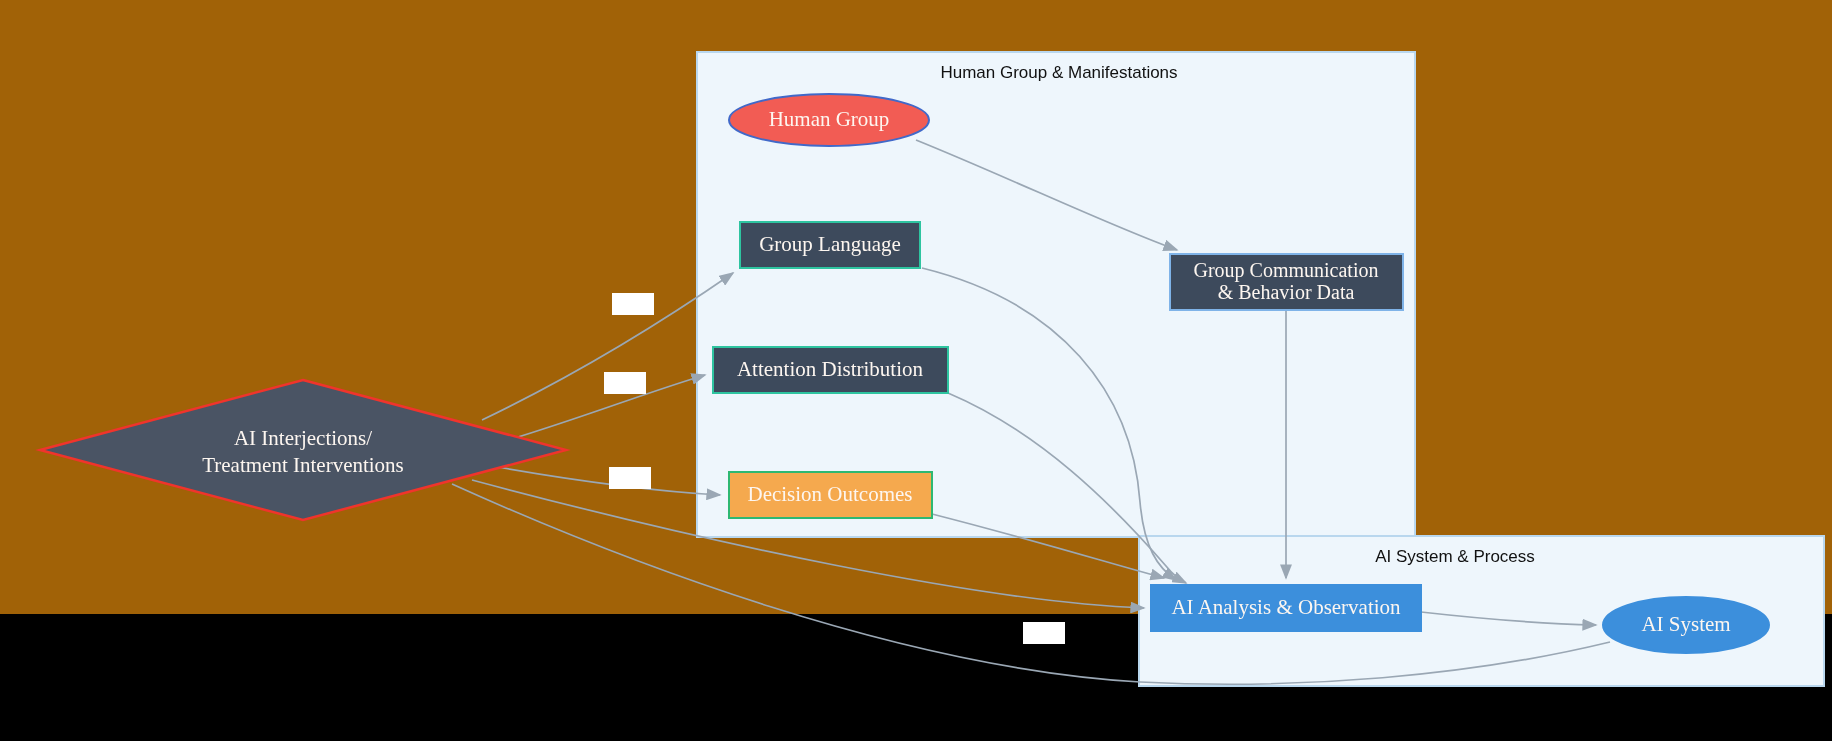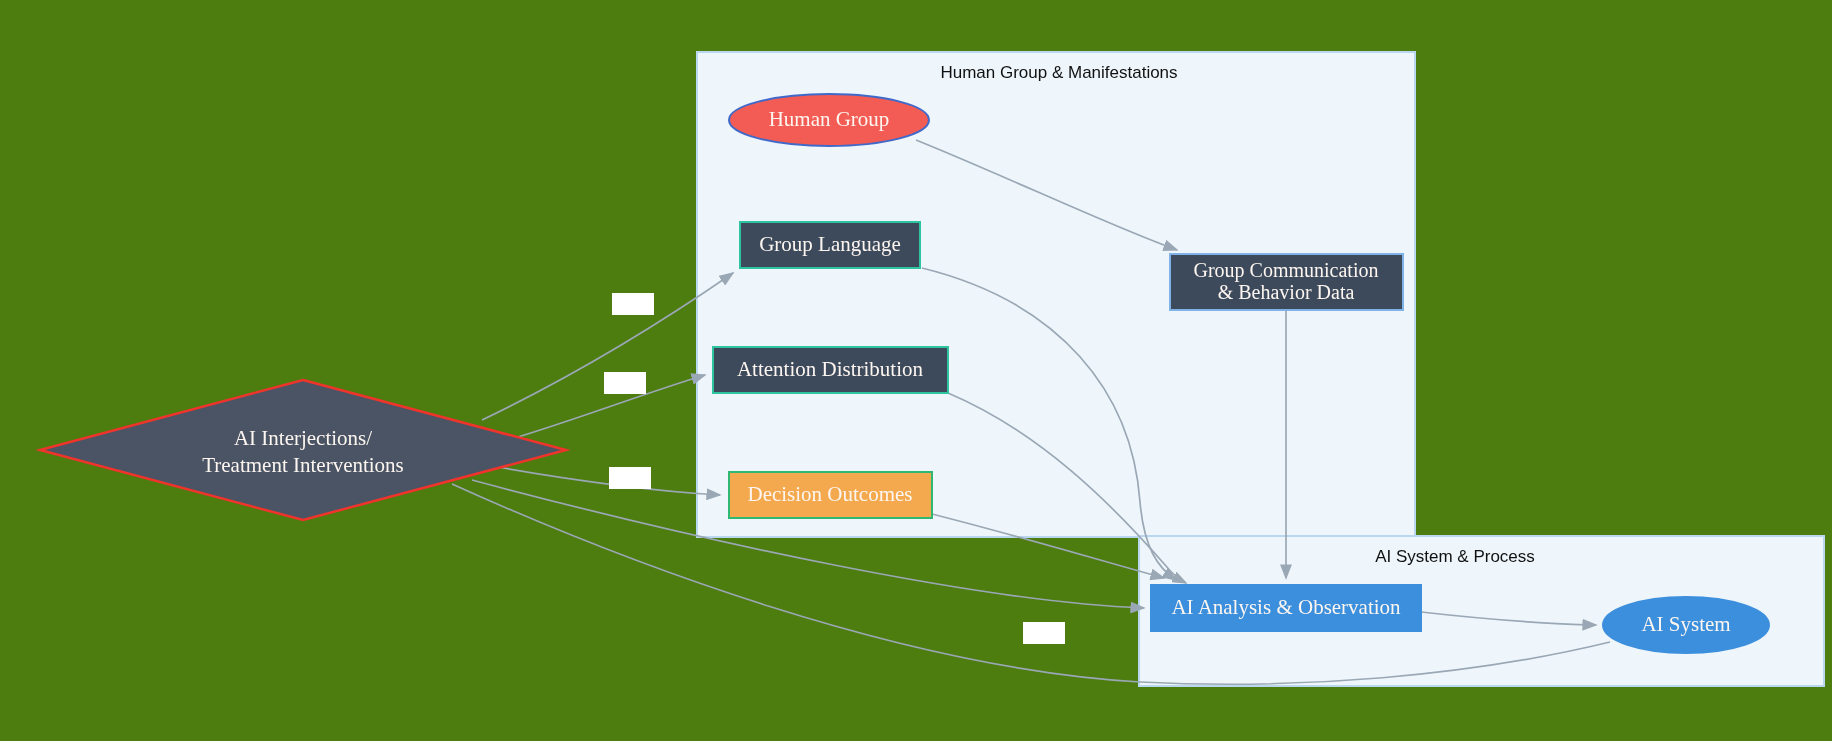--- a/index.html
+++ b/index.html
@@ -9,22 +9,22 @@
   }
   body {
     width: 1832px;
     height: 741px;
     overflow: hidden;
     font-family: "Liberation Sans", sans-serif;
   }
   #diagram-root {
     position: relative;
     width: 1832px;
-    height: 741px;
-    background: #4d7c0f;
+    height: 614px;
+    background: #a16207;
   }
   #diagram-svg {
     position: absolute;
     left: 0;
     top: 0;
     width: 1832px;
     height: 741px;
   }
   .cluster-title {
     font-family: "Liberation Sans", sans-serif;

